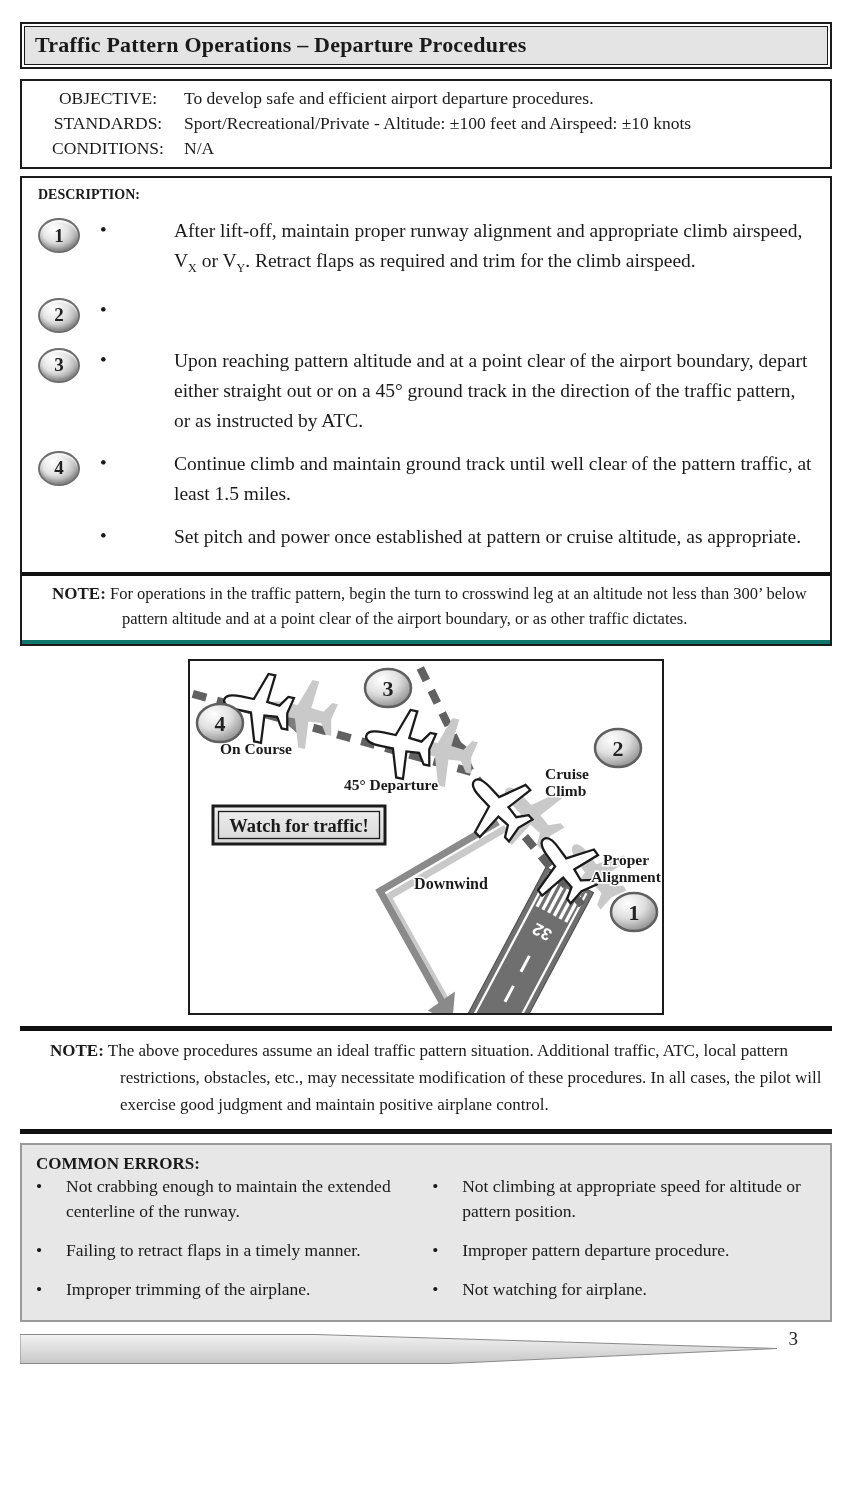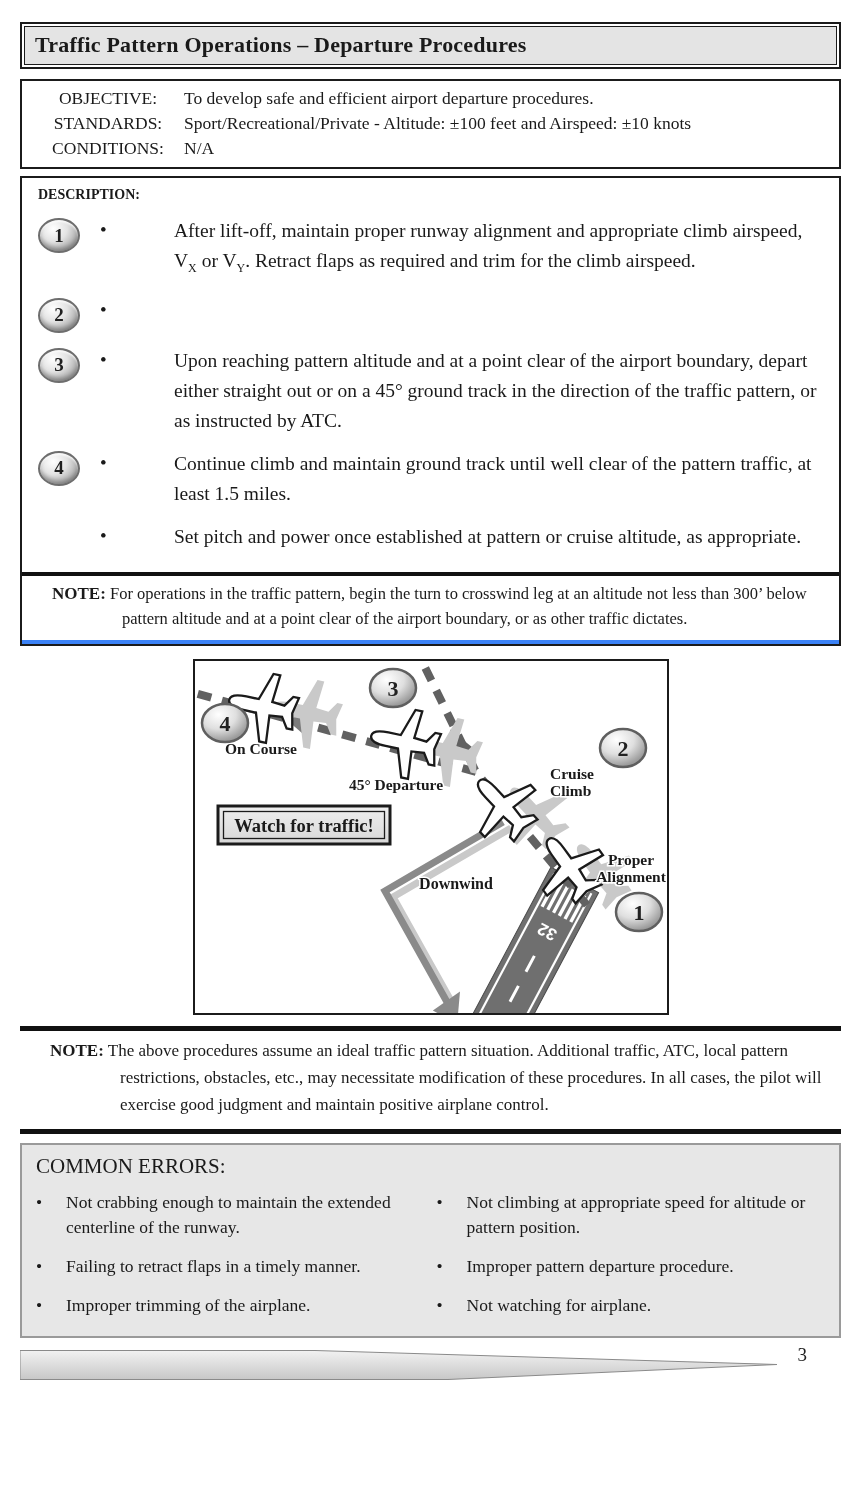--- a/index.html
+++ b/index.html
@@ -1,21 +1,21 @@
 <!DOCTYPE html>
 <html><head>
 <meta charset="utf-8">
 <style>
   * { margin:0; padding:0; box-sizing:border-box; }
   body { background:#ffffff; }
   .page {
     position:relative; width:852px; height:1500px; margin:0 auto;
     background:#ffffff; overflow:hidden;
     font-family:"Liberation Serif", serif; color:#1a1a1a;
-    padding:22px 11px 0 20px;
+    padding:22px 20px 0 20px;
   }
   
   .title-box { border:2px solid #1b1b1b; padding:2px; }
   .title-inner { border:1px solid #1b1b1b; background:#e4e4e4; padding:5px 10px 6px; }
   .title-inner h1 { font-size:22px; font-weight:bold; letter-spacing:.2px; }
   
   .info-box { border:2px solid #1b1b1b; margin-top:10px; padding:5px 10px 6px 10px; }
   .info-row { display:grid; grid-template-columns:152px 1fr; line-height:25px; font-size:17.5px; }
   .info-row .lbl { font-weight:normal;text-align:center; }
   
@@ -29,32 +29,32 @@
     background:radial-gradient(ellipse at 35% 28%, #ffffff 0%, #e3e3e3 40%, #9e9e9e 82%, #8a8a8a 100%);
     box-shadow: inset 0 -3px 4px rgba(0,0,0,.25), inset 0 2px 2px rgba(255,255,255,.85);
     display:flex; align-items:center; justify-content:center;
     font-size:19px; font-weight:bold; color:#1f1f1f;
   }
   .badge.empty { visibility:hidden; }
   .bullet-col { width:34px; flex:0 0 34px; font-size:19px; padding-top:3px; }
   .itext { flex:1; font-size:19.5px; line-height:30px; padding-right:8px;margin-left:40px; }
   .itext sub { font-size:12px; }
   
-  .note1 { border-top:4px solid #111; border-bottom:4px solid #3b82f6; margin-top:2px; }
+  .note1 { border-top:4px solid #111; border-bottom:4px solid #0f766e; margin-top:2px; }
   .note-body { font-size:16.5px; line-height:25px; padding:5px 10px 9px 100px; text-indent:-70px; }
   .note-body b { font-size:17px; }
   
   .diagram-wrap { width:476px; margin:13px auto 0; border:2px solid #1b1b1b; background:#fff; }
   .diagram-wrap svg { display:block; }
   
   .note2 { margin-top:11px; border-top:5px solid #111; border-bottom:5px solid #111; }
   .note2 .note-body { font-size:17px; line-height:27px; padding:6px 6px 11px 100px; text-indent:-70px; }
   
   .ce-box { margin-top:9px; background:#e7e7e7; border:2px solid #9a9a9a; padding:9px 14px 4px 14px; }
-  .ce-head { font-size:21px; font-weight:normal; margin-bottom:11px; }
+  .ce-head { font-size:17px; font-weight:bold; }
   .ce-cols { display:flex; gap:34px; }
   .ce-col { flex:1; }
   .ce-col.right { flex:1.06; }
   .ce-item { display:flex; margin-bottom:14px; font-size:17.5px; line-height:25px; }
   .ce-item .dot { width:30px; flex:0 0 30px; }
   
   .footer { position:relative; margin-top:10px; height:34px; }
   .footer svg { position:absolute; left:0; top:0; }
   .footer-text {
     position:absolute; left:9px; top:4px;

